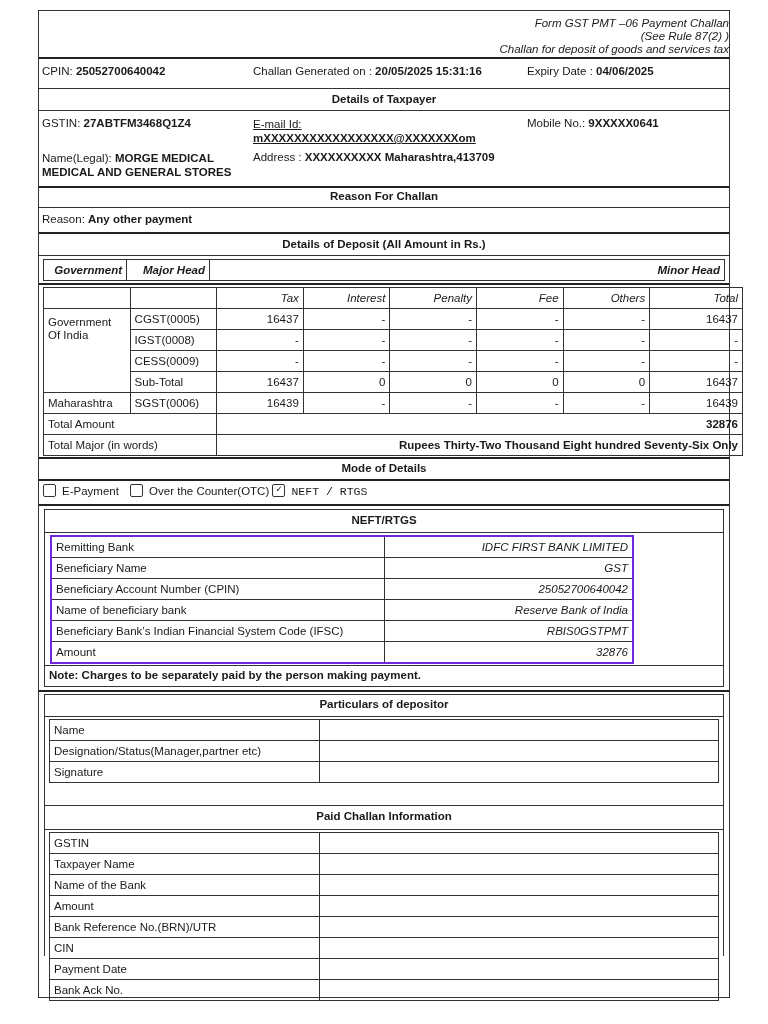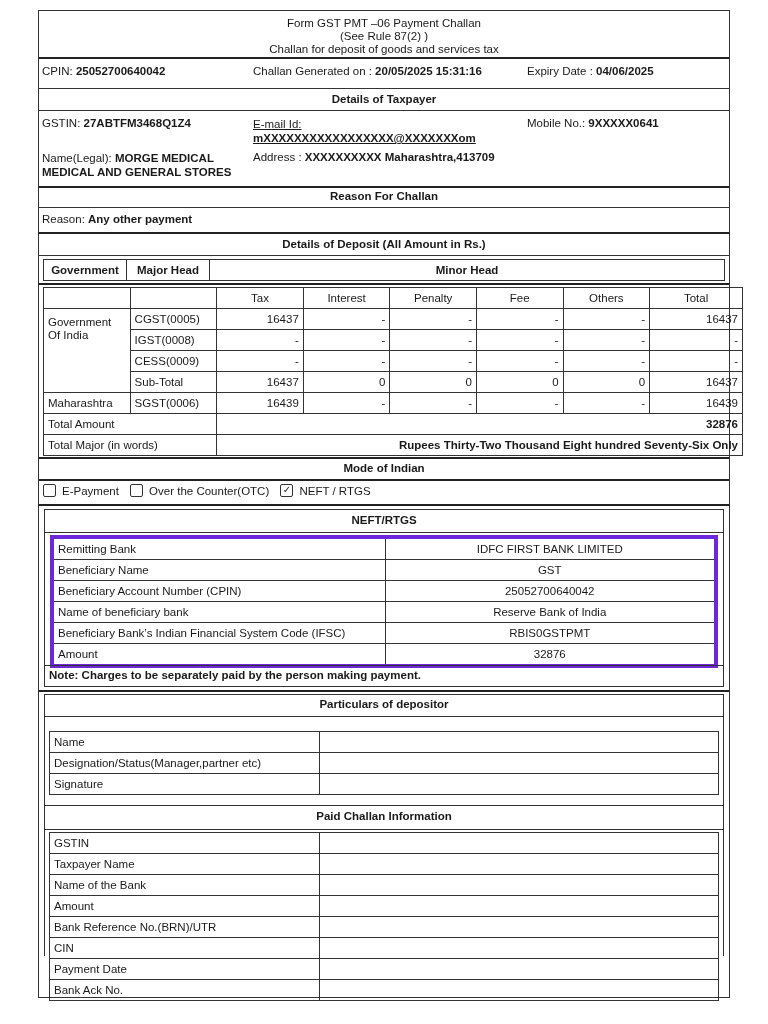--- a/index.html
+++ b/index.html
@@ -3,21 +3,21 @@
 <meta charset="utf-8">
 <style>
   html, body { margin:0; padding:0; background:#ffffff; }
   body { width:768px; height:1024px; position:relative; overflow:hidden;
          font-family:"Liberation Sans", sans-serif; font-size:11.5px; color:#1a1a1a; }
   .page { position:absolute; left:38px; top:10px; width:692px; height:988px;
           border:1px solid #333; box-sizing:border-box; }
   .abs { position:absolute; box-sizing:border-box; }
   .hline { position:absolute; left:0; right:0; height:0; border-top:1px solid #333; }
   .hline.thick { border-top:2px solid #222; }
-  .center { text-align:center; }
+  .center { text-align:right;font-style:italic; }
   .b { font-weight:bold; }
   table { border-collapse:collapse; font-family:"Liberation Sans", sans-serif; font-size:11.5px; }
   td, th { border:1px solid #333; padding:0 4px; height:20px; line-height:20px; white-space:nowrap; font-weight:normal; }
   .num { text-align:right; }
   .cb { display:inline-block; width:11px; height:11px; border:1px solid #333; border-radius:2px;
         vertical-align:middle; margin-right:6px; position:relative; top:-1px; text-align:center; line-height:10px; font-size:10px; }
   .secttl { position:absolute; left:0; right:0; text-align:center; font-weight:bold; }
 </style>
 </head>
 <body>
@@ -162,33 +162,33 @@
       <td colspan="6" class="num b">32876</td>
     </tr>
     <tr>
       <td colspan="2">Total Major (in words)</td>
       <td colspan="6" class="num b">Rupees Thirty-Two Thousand  Eight hundred Seventy-Six Only</td>
     </tr>
   </tbody>
     </table>
   <div class="hline thick" style="top:446px;"></div>
 
-  <div class="secttl" style="top:451px;">Mode of Indian</div>
+  <div class="secttl" style="top:451px;">Mode of Details</div>
   <div class="hline thick" style="top:468px;"></div>
   <div class="abs" style="left:4px;top:474px;">
     <span><span class="cb"></span><span>E-Payment</span></span>
     <span style="margin-left:8px;"><span class="cb"></span><span>Over the Counter(OTC)</span></span>
-    <span style="margin-left:8px;"><span class="cb"><span>✓</span></span><span>NEFT / RTGS</span></span>
+    <span style="font-family:Liberation Mono, monospace;"><span class="cb"><span>✓</span></span><span>NEFT / RTGS</span></span>
   </div>
   <div class="hline thick" style="top:493px;"></div>
 
   <div class="abs" style="left:5px;top:498px;width:680px;height:178px;border:1px solid #333;">
     <div class="secttl" style="top:4px;">NEFT/RTGS</div>
     <div class="hline" style="top:22px;"></div>
-    <table class="abs" style="left:5px;top:25px;width:668px;table-layout:fixed;border:4px solid #6d28d9;">
+    <table class="abs" style="left:5px;top:25px;width:584px;table-layout:fixed;border:2px solid #6d28d9;">
       <colgroup>
           <col style="width:333px">
           <col>
         </colgroup>
       <tbody>
           <tr>
             <td>Remitting Bank</td>
             <td class="center">IDFC FIRST BANK LIMITED</td>
           </tr>
       <tr>
@@ -214,21 +214,21 @@
     </tbody>
       </table>
     <div class="hline" style="top:155px;"></div>
     <div class="abs b" style="left:4px;top:159px;">Note: Charges to be separately paid by the person making payment.</div>
   </div>
   <div class="hline thick" style="top:679px;"></div>
 
   <div class="abs" style="left:5px;top:683px;width:680px;height:262px;border:1px solid #333;border-bottom:none;">
     <div class="secttl" style="top:3px;">Particulars of depositor</div>
     <div class="hline" style="top:21px;"></div>
-    <table class="abs" style="left:4px;top:36px;width:670px;table-layout:fixed;">
+    <table class="abs" style="left:4px;top:24px;width:670px;table-layout:fixed;">
       <colgroup>
           <col style="width:270px">
           <col>
         </colgroup>
       <tbody>
           <tr>
             <td>Name</td>
             <td></td>
           </tr>
       <tr>

